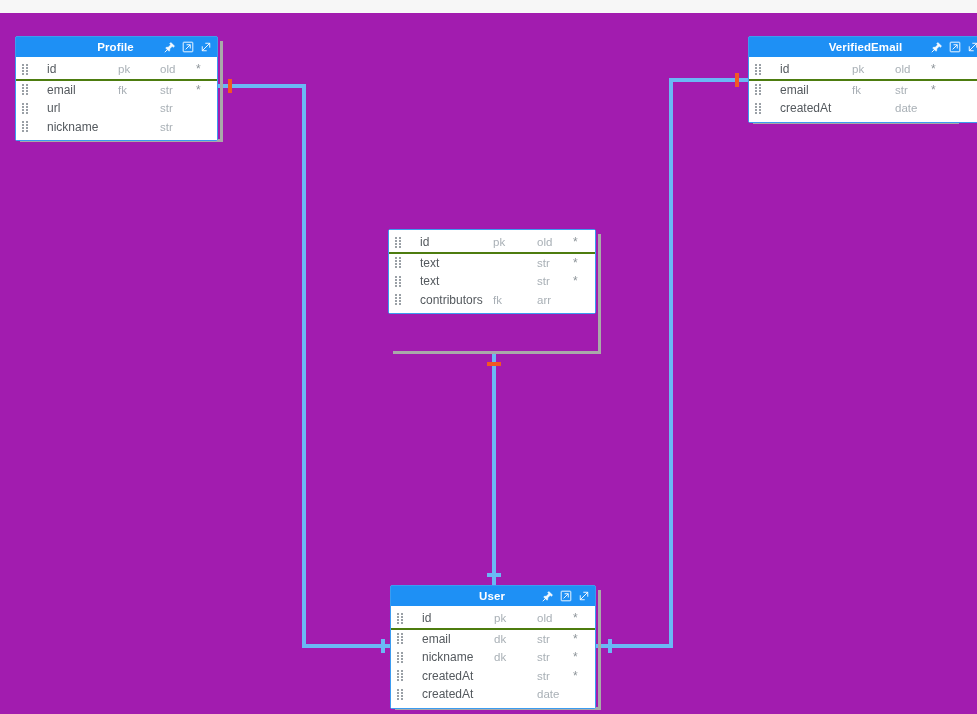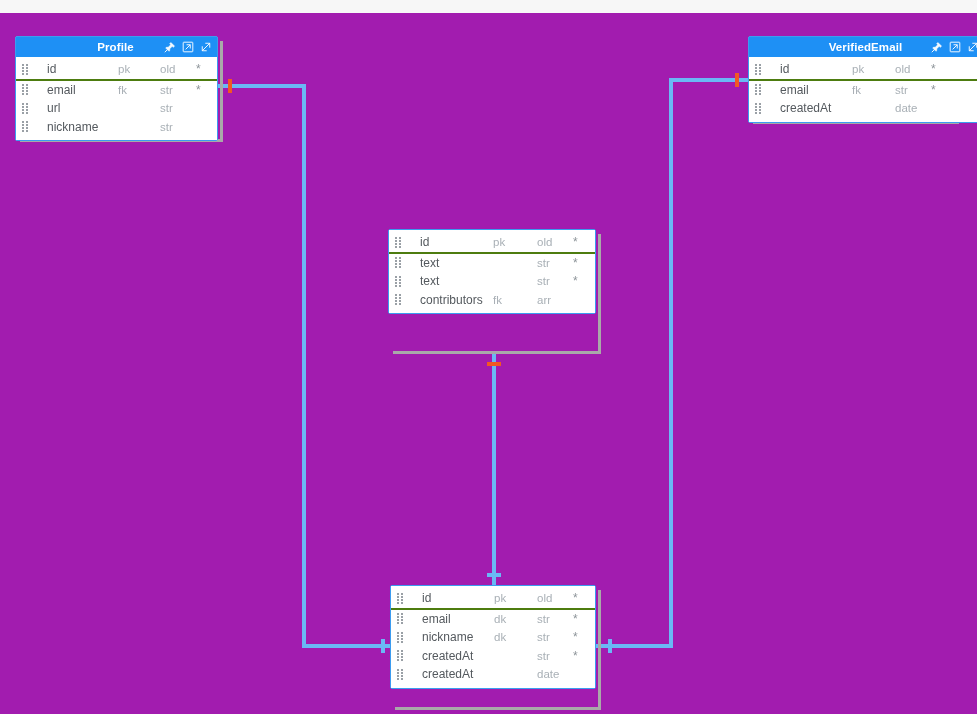--- a/index.html
+++ b/index.html
@@ -397,20 +397,45 @@
             </span>
             <span class="f-name" style="margin-left: 12px;">contributors</span>
             <span class="f-key" style="left: 104px;">fk</span>
             <span class="f-type" style="left: 148px;">arr</span>
             <span class="f-req" style="left: 184px;"></span>
           </div>
         </div>
       </div>
       <div class="entity-shadow" style="left: 395px; top: 577px; width: 206px; height: 119.5px;"></div>
       <div class="entity" style="left: 390px; top: 572px; width: 206px;">
+        <div class="entity-header">
+          <span class="entity-title">User</span>
+          <div class="header-icons">
+            <span style="display: block; width: 12px; height: 12px;">
+              <svg class="hicon" viewBox="0 0 16 16" fill="none">
+                <path d="M9.2 1.9 L14.1 6.8 L12.4 8.5 L11.0 7.1 L7.6 10.5 L8.0 12.4 L6.6 13.8 L2.2 9.4 L3.6 8.0 L5.5 8.4 L8.9 5.0 L7.5 3.6 Z" fill="#ffffff" stroke="#ffffff" stroke-width="0.6" stroke-linejoin="round"></path>
+                <path d="M4.6 11.4 L1.4 14.6" stroke="#ffffff" stroke-width="1.3" stroke-linecap="round"></path>
+              </svg>
+            </span>
+            <span style="display: block; width: 12px; height: 12px;">
+              <svg class="hicon" viewBox="0 0 16 16" fill="none">
+                <rect x="1.6" y="1.6" width="12.8" height="12.8" rx="0.8" stroke="#ffffff" stroke-width="1.3"></rect>
+                <path d="M5.2 10.8 L10.6 5.4" stroke="#ffffff" stroke-width="1.3" stroke-linecap="round"></path>
+                <path d="M6.6 5.0 L11.0 5.0 L11.0 9.4" stroke="#ffffff" stroke-width="1.3" stroke-linecap="round" stroke-linejoin="round"></path>
+              </svg>
+            </span>
+            <span style="display: block; width: 12px; height: 12px;">
+              <svg class="hicon" viewBox="0 0 16 16" fill="none">
+                <path d="M3.0 13.0 L13.0 3.0" stroke="#ffffff" stroke-width="1.3" stroke-linecap="round"></path>
+                <path d="M7.6 3.0 L13.0 3.0 L13.0 8.4" stroke="#ffffff" stroke-width="1.3" stroke-linecap="round" stroke-linejoin="round"></path>
+                <path d="M8.4 13.0 L3.0 13.0 L3.0 7.6" stroke="#ffffff" stroke-width="1.3" stroke-linecap="round" stroke-linejoin="round"></path>
+              </svg>
+            </span>
+          </div>
+        </div>
         <div class="entity-body">
           <div class="field-row pk-row">
             <span class="grip">
               <i></i>
               <i></i>
               <i></i>
               <i></i>
               <i></i>
               <i></i>
               <i></i>

